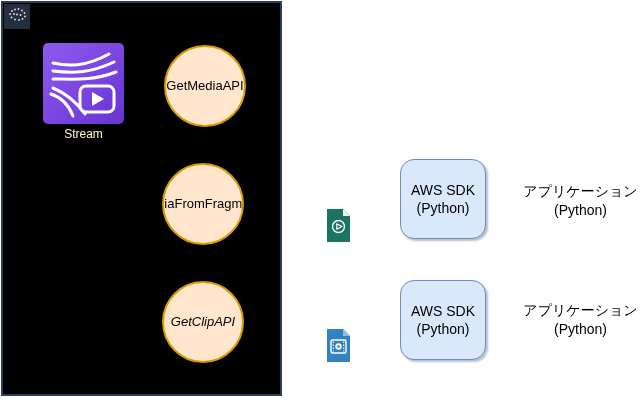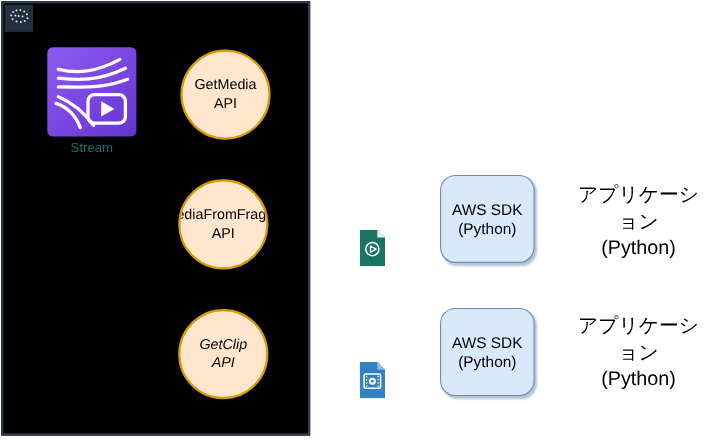--- a/index.html
+++ b/index.html
@@ -15,27 +15,27 @@
   }
   .corner-icon{position:absolute;left:1px;top:1px;width:26px;height:25px;display:block;}
   
   .kvs-icon{
     position:absolute;left:40px;top:40px;width:81px;height:81px;border-radius:5px;
     background:linear-gradient(135deg,#8D5BEF 0%,#7A44E0 55%,#6435CE 100%);
   }
   .kvs-icon svg{position:absolute;left:0;top:0;}
   .stream-label{
     position:absolute;left:30px;top:124px;width:101px;text-align:center;
-    font-size:12px;color:#0f766e;
+    font-size:12px;color:#fef9c3;
   }
   
   .api-circle{
     position:absolute;width:82px;height:82px;box-sizing:border-box;
     border:2px solid #D79B00;border-radius:50%;background:#FFE6CC;
-    display:flex;flex-direction:column;align-items:center;justify-content:center;
+    display:flex;align-items:center;justify-content:center;
     font-size:13px;line-height:1.3;text-align:center;overflow:hidden;
   }
   .api-circle .line1{white-space:nowrap;}
   .c1{left:161px;top:42px;}
   .c2{left:159px;top:160px;}
   .c3{left:159px;top:278px;font-style:italic;}
   
   .file-icon{position:absolute;width:23px;height:33px;display:block;}
   .fi-video{left:327px;top:209px;}
   .fi-image{left:327px;top:329px;}
@@ -45,21 +45,21 @@
     display:flex;flex-direction:column;align-items:center;justify-content:center;
     font-size:14px;line-height:1.3;text-align:center;
     box-shadow:2px 2px 2px rgba(90,120,140,0.45);
   }
   .sdk1{top:159px;}
   .sdk2{top:280px;}
   .app-box{
     position:absolute;left:523px;width:115px;height:78px;box-sizing:border-box;
     background:#FFFFFF;
     display:flex;flex-direction:column;align-items:center;justify-content:center;
-    font-size:18px;line-height:1.35;text-align:center;
+    font-size:14px;line-height:1.35;text-align:center;
   }
   .app1{top:162px;}
   .app2{top:281px;}
 </style>
 </head>
 <body>
 
 <div class="canvas">
 
   <div class="group-panel">

